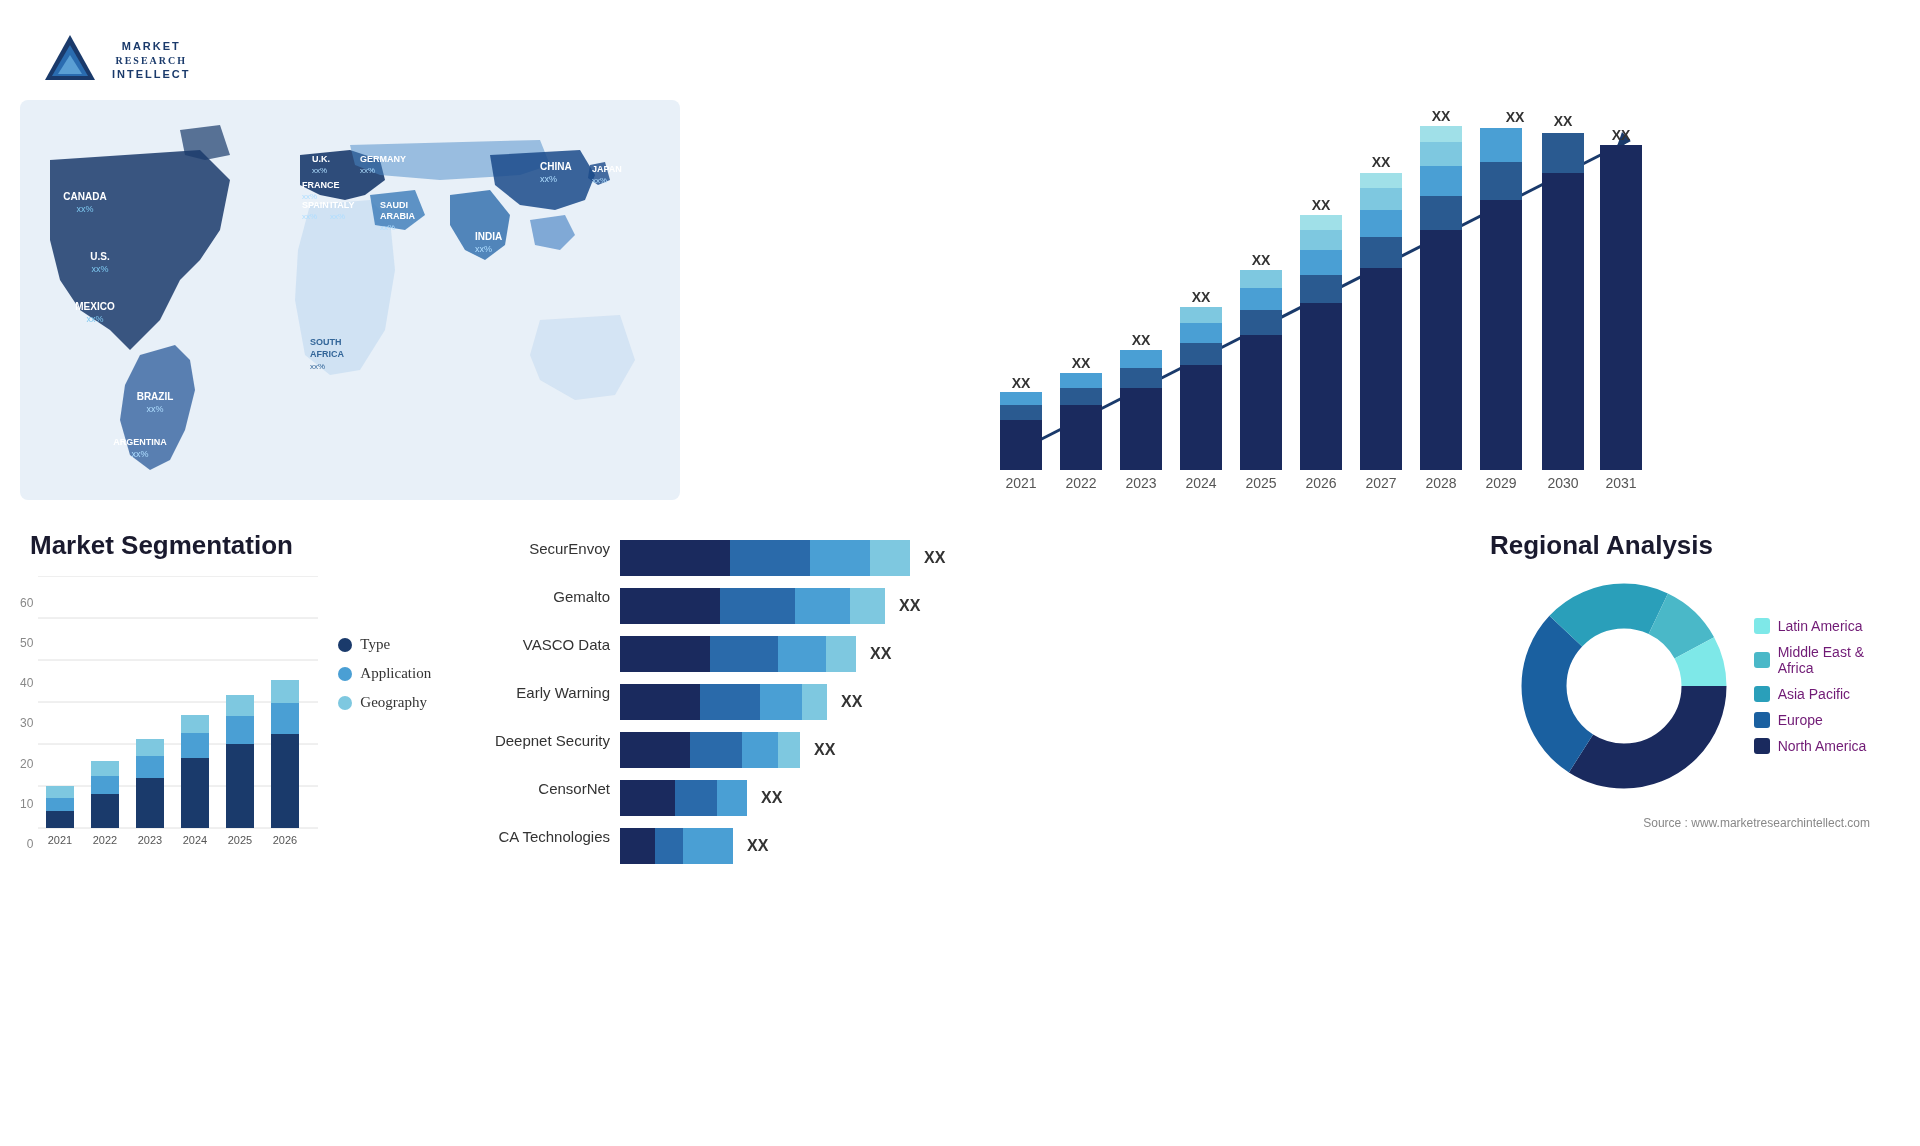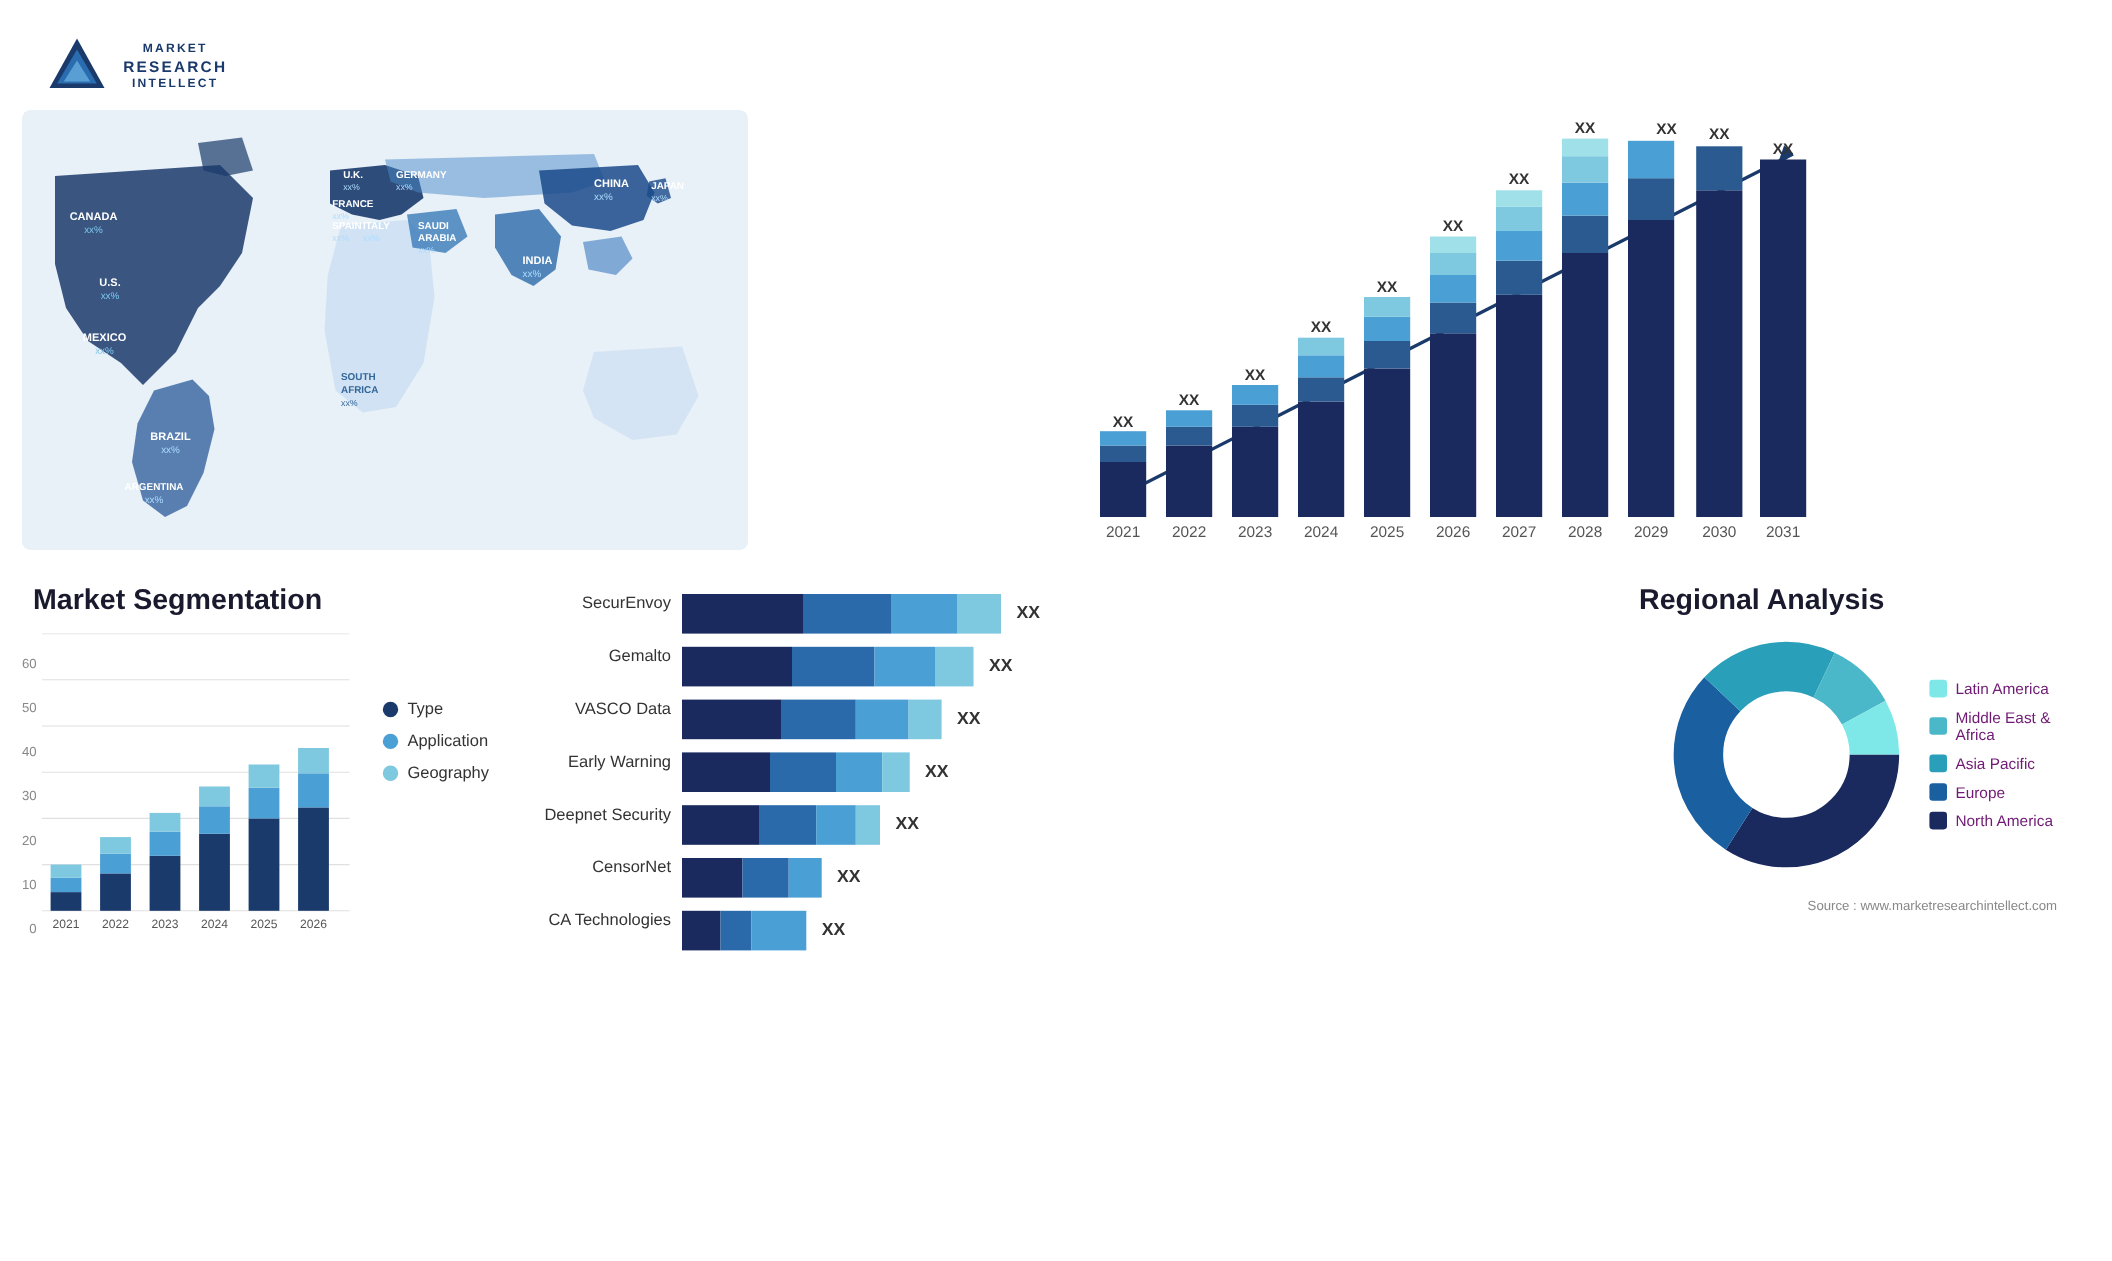--- a/index.html
+++ b/index.html
@@ -91,20 +91,21 @@
       flex-direction: column;
       gap: 12px;
       justify-content: center;
     }
     .legend-item {
       display: flex;
       align-items: center;
       gap: 8px;
       font-size: 15px;
       color: #333;
+      font-family: Liberation Serif, serif;
     }
     .legend-dot {
       width: 14px;
       height: 14px;
       border-radius: 50%;
     }
 
     
     .players-section {
       flex: 1;
@@ -198,21 +199,21 @@
 
 <div class="header">
   <div class="logo-area">
     <svg class="logo-icon" viewBox="0 0 60 60">
       <polygon points="30,5 55,50 5,50" fill="#1a3a6b"></polygon>
       <polygon points="30,15 48,46 12,46" fill="#2a6cb0"></polygon>
       <polygon points="30,25 42,44 18,44" fill="#5a9fd4"></polygon>
     </svg>
     <div class="logo-text">
       <div style="font-size:11px;letter-spacing:2px;">MARKET</div>
-      <div style="font-size:14px;letter-spacing:2px;">RESEARCH</div>
+      <div style="font-size:10px;letter-spacing:2px;font-family:Liberation Serif, serif;">RESEARCH</div>
       <div style="font-size:11px;letter-spacing:2px;">INTELLECT</div>
     </div>
   </div>
 </div>
 
 <div class="content-row">
 
   <div class="map-section">
     <svg viewBox="0 0 660 400" width="660" height="400">
 
@@ -371,21 +372,21 @@
       <text x="681" y="30" fill="#333" font-size="14" font-weight="bold" text-anchor="middle">XX</text>
       <text x="681" y="378" fill="#555" font-size="14" text-anchor="middle">2031</text>
     </svg>
   </div>
 </div>
 
 <div class="bottom-row">
 
   <div class="segmentation-section">
     <div class="section-title">Market Segmentation</div>
-    <div style="display:flex; align-items:flex-start; gap:10px;">
+    <div style="display:flex; align-items:flex-start; ">
 
       <div style="display:flex; align-items:flex-end; gap:0;">
         <div class="seg-y-axis">
           <span>60</span>
           <span>50</span>
           <span>40</span>
           <span>30</span>
           <span>20</span>
           <span>10</span>
           <span>0</span>

